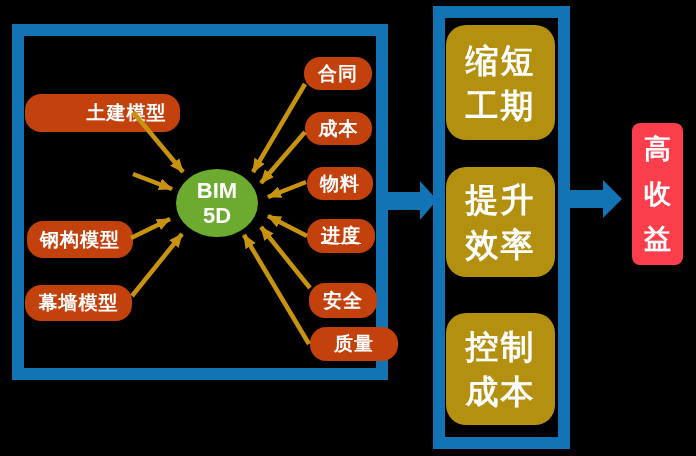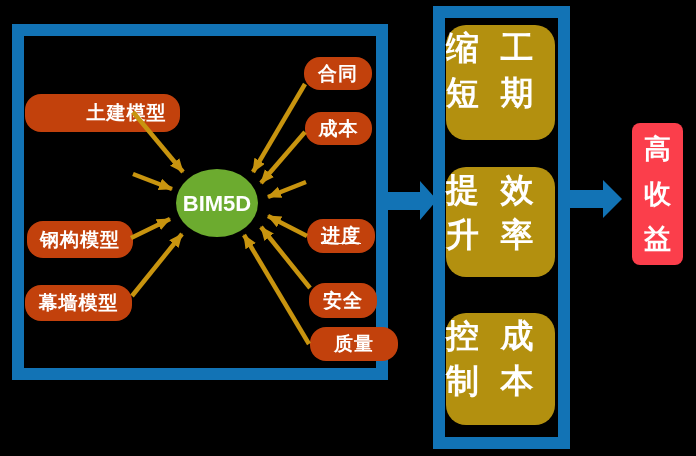--- a/index.html
+++ b/index.html
@@ -11,26 +11,26 @@
   .outer-frame{left:12px;top:24px;width:376px;height:356px;}
   .middle-frame{left:433px;top:6px;width:137px;height:443px;}
   .green-box{
     position:absolute;background:#c2410c;border-radius:16px;
     display:flex;align-items:center;justify-content:center;
     font-size:19px;letter-spacing:1px;
   }
   .hub{
     position:absolute;left:176px;top:169px;width:82px;height:68px;
     background:#6CAB2F;border-radius:50%;
-    display:flex;align-items:center;justify-content:center;
+    display:flex;flex-direction:column;align-items:center;justify-content:center;
     font-size:22px;line-height:25px;
   }
   .gold-box{
     position:absolute;left:446px;width:109px;background:#B3900F;border-radius:20px;
-    display:flex;flex-direction:row;justify-content:center;
+    display:flex;flex-direction:column;align-items:center;justify-content:center;
     font-size:33px;line-height:45px;letter-spacing:2px;
   }
   .red-box{
     position:absolute;left:632px;top:123px;width:51px;height:142px;
     background:#FB3E4B;border-radius:8px;
     display:flex;flex-direction:column;align-items:center;justify-content:center;
     font-size:27px;line-height:45px;
   }
   svg.overlay{position:absolute;left:0;top:0;width:696px;height:456px;pointer-events:none;}
   .gold-line{stroke:#C8940F;stroke-width:4.5px;}
@@ -49,20 +49,21 @@
   <div class="green-box" style="left:27px;top:221px;width:106px;height:37px;">钢构模型</div>
   <div class="green-box" style="left:25px;top:285px;width:107px;height:36px;">幕墙模型</div>
 
   <div class="hub">
     <div>BIM</div>
     <div>5D</div>
   </div>
 
   <div class="green-box" style="left:304px;top:57px;width:68px;height:33px;">合同</div>
   <div class="green-box" style="left:305px;top:112px;width:67px;height:33px;">成本</div>
+  <div class="green-box" style="left:307px;top:167px;width:66px;height:33px;">物料</div>
   <div class="green-box" style="left:307px;top:219px;width:68px;height:34px;text-decoration:underline;">进度</div>
   <div class="green-box" style="left:309px;top:283px;width:68px;height:35px;">安全</div>
   <div class="green-box" style="left:310px;top:327px;width:88px;height:34px;">质量</div>
 
   <div class="gold-box" style="top:25px;height:115px;">
     <div>缩短</div>
     <div>工期</div>
   </div>
   <div class="gold-box" style="top:167px;height:110px;">
     <div>提升</div>

